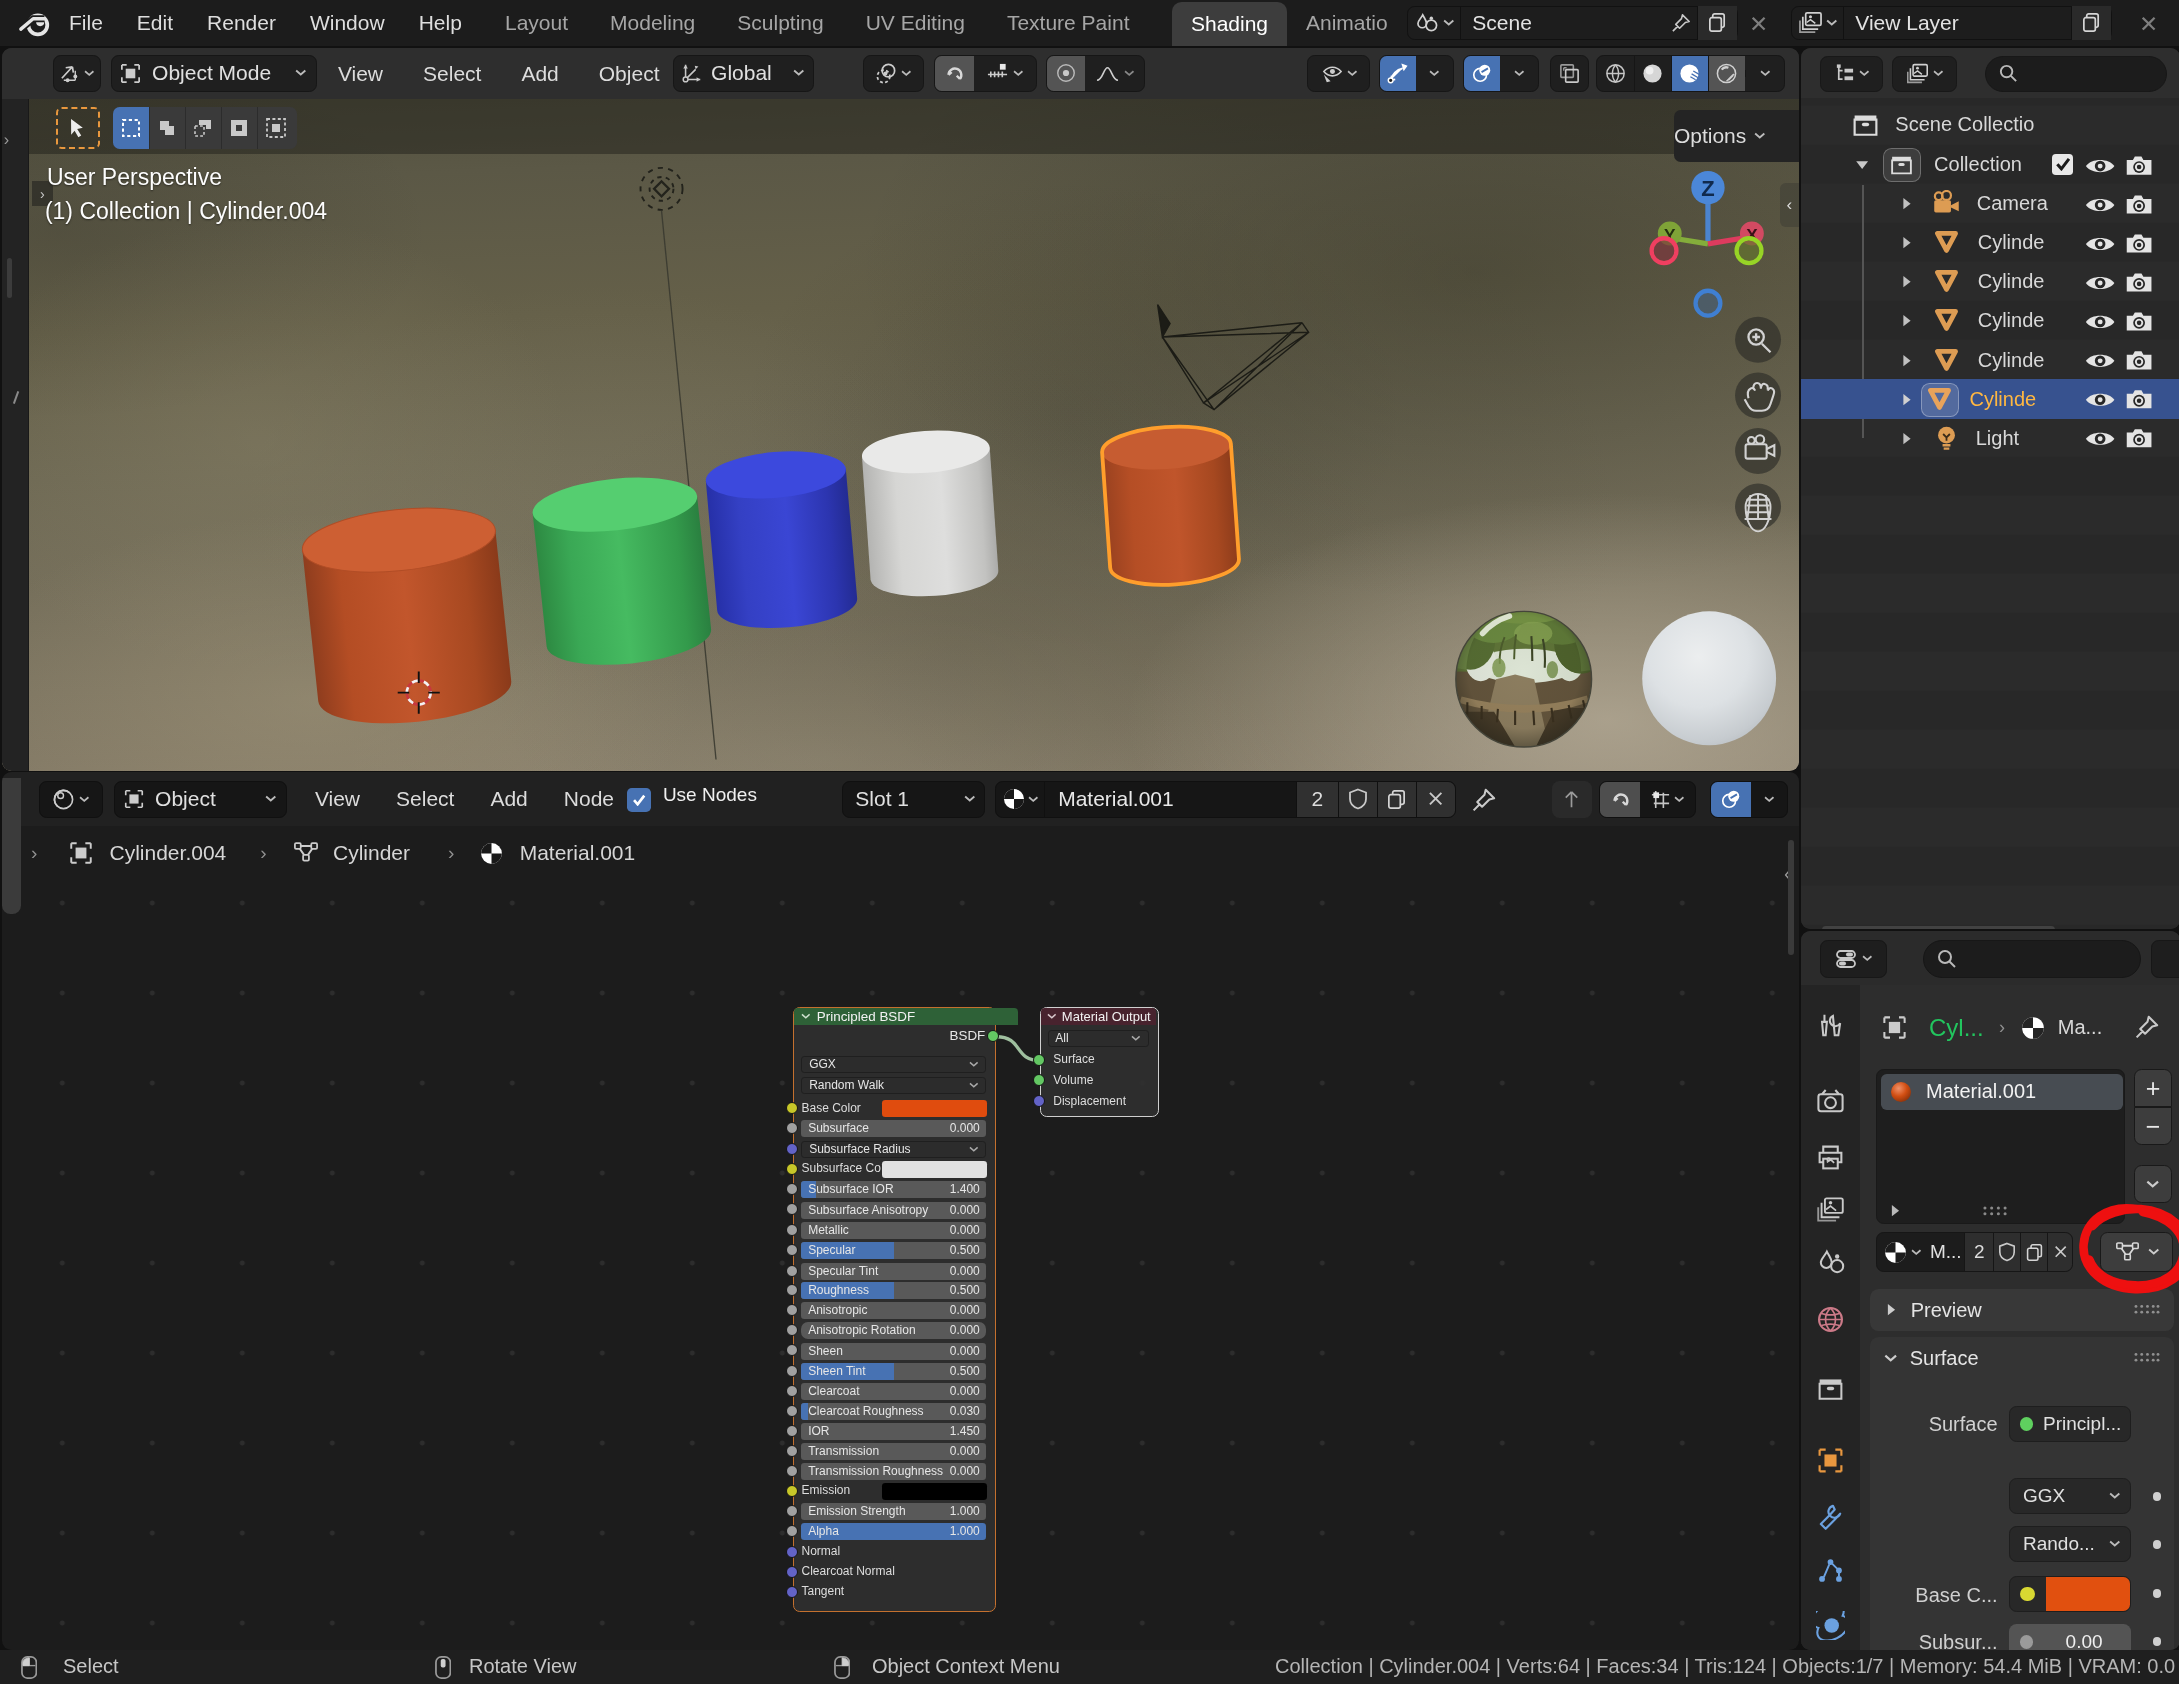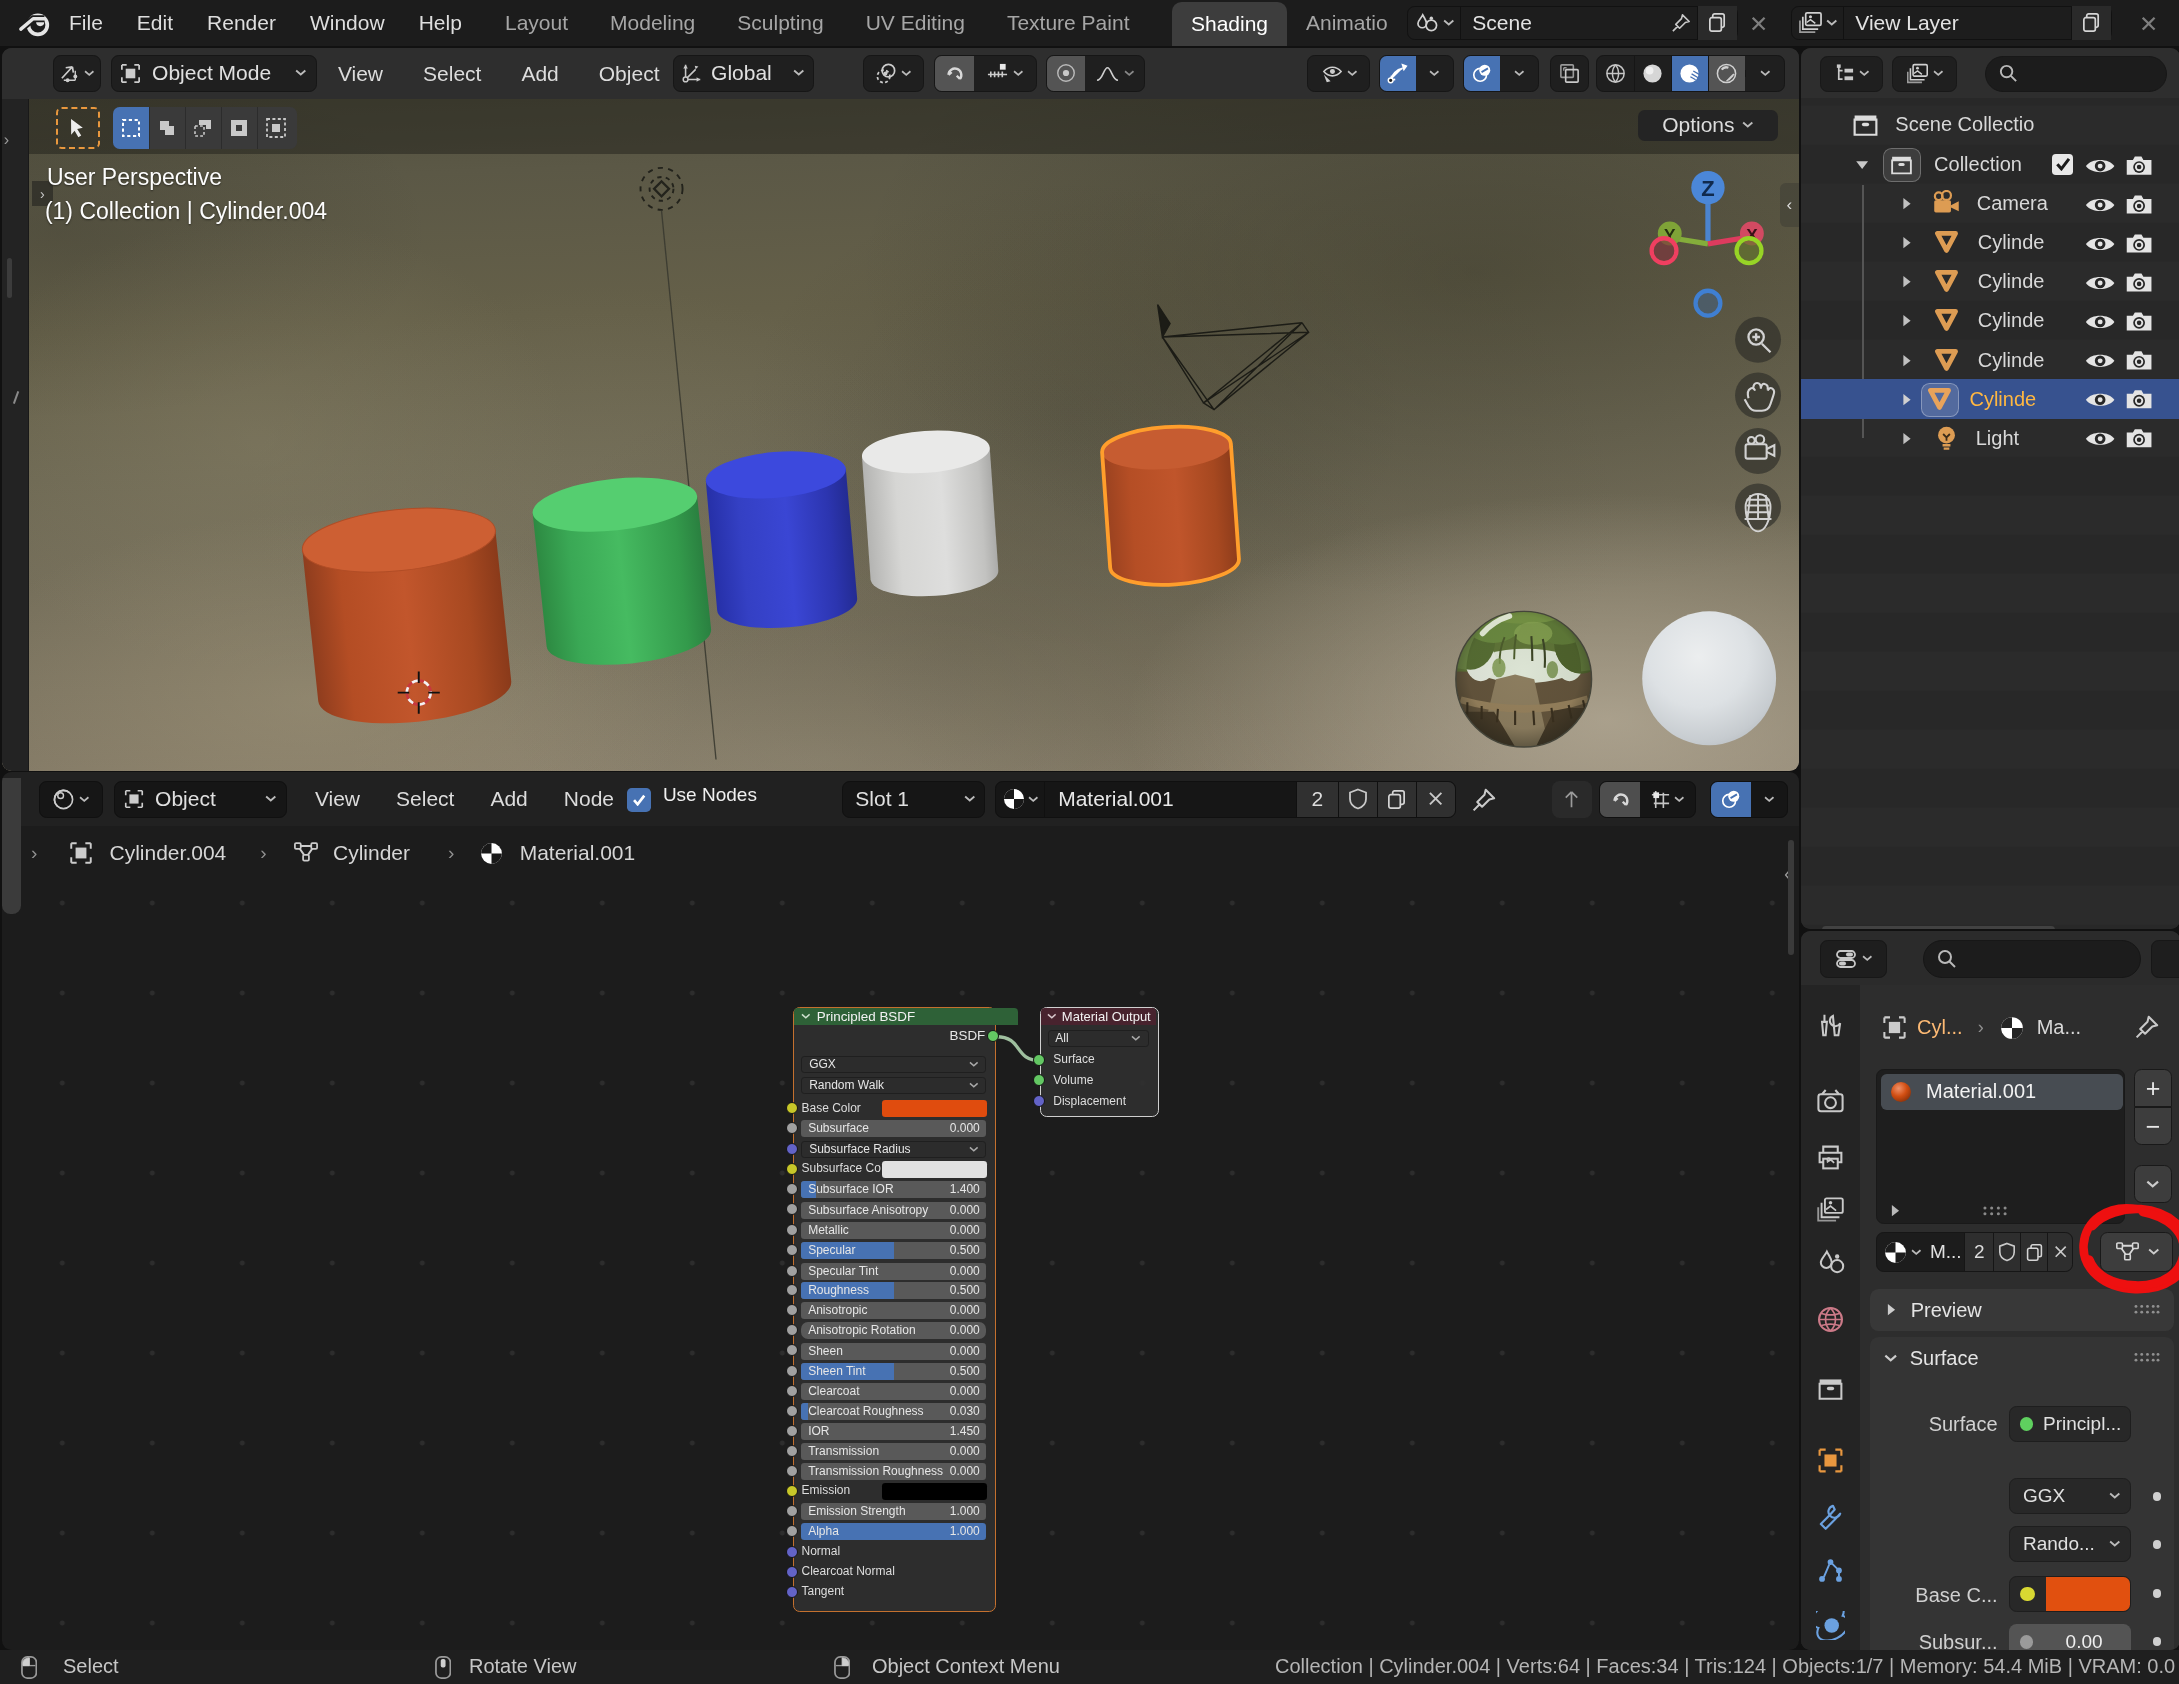--- a/index.html
+++ b/index.html
@@ -314,21 +314,21 @@
             </svg>
       </div>
       <div style="width:37px;height:42px;display:flex;align-items:center;justify-content:center;border-left:1px solid #2c2c2c;">
         <svg width="24" height="24" viewBox="0 0 24 24">
               <rect x="3" y="3" width="18" height="18" fill="none" stroke="#c9c9c9" stroke-width="1.8" stroke-dasharray="3 2.4"></rect>
               <rect x="8" y="8" width="8" height="8" fill="#c9c9c9"></rect>
             </svg>
       </div>
     </div>
 
-    <div class="abs row" style="left:1636px;top:10.5px;width:140px;height:31px;background:#242424;border-radius:6.7px;justify-content:center;gap:7.6px;">
+    <div class="abs row" style="left:1672px;top:10.5px;width:140px;height:52px;background:#242424;border-radius:6.7px;gap:7.6px;">
       <span style="font-size:21px;color:#dcdcdc;">Options</span>
       <svg width="11.5" height="7.6" viewBox="0 0 10 6">
             <path d="M1 1l4 3.5L9 1" stroke="#bbb" fill="none" stroke-width="1.6"></path>
           </svg>
     </div>
 
     <div class="abs" style="left:45px;top:65px;font-size:23px;color:#fdfdfd;text-shadow:0 1px 1.9px rgba(0,0,0,0.5);">User Perspective</div>
     <div class="abs" style="left:43px;top:99px;font-size:23px;color:#fdfdfd;text-shadow:0 1px 1.9px rgba(0,0,0,0.5);">(1) Collection | Cylinder.004</div>
 
     <svg class="abs" style="left:0;top:0;" width="1797" height="672" viewBox="0 0 1880 703">
@@ -1118,21 +1118,21 @@
           <path d="M22 4 a14 9 -30 1 1 -20 10 a14 9 -30 1 1 20 -10z" fill="none" stroke="#6ba1e0" stroke-width="1.7"></path>
         </svg>
   </div>
   <div class="abs" id="pr-body" style="left:59px;top:54px;width:319px;height:665px;">
 
     <div class="abs row" style="left:21px;top:27px;height:31px;">
       <svg width="27" height="27" viewBox="0 0 24 24">
             <path d="M3 3h5M16 3h5M3 21h5M16 21h5M3 3v5M3 16v5M21 3v5M21 16v5" stroke="#ccc" stroke-width="1.8"></path>
             <rect x="7" y="7" width="10" height="10" fill="#ccc"></rect>
           </svg>
-      <span style="font-size:20px;color:#fdba74;margin-left:9px;">Cyl...</span>
+      <span style="font-size:24px;color:#22c55e;margin-left:21px;">Cyl...</span>
       <span style="font-size:18px;color:#909090;margin-left:15.3px;">›</span>
       <svg width="26" height="26" viewBox="0 0 24 24" style="margin-left:15.3px;">
             <circle cx="12" cy="12" r="10" fill="#fff"></circle>
             <path d="M12 2 a10 10 0 0 0 -10 10 h10z M12 12 l0 10 a10 10 0 0 0 10 -10z" fill="#242424"></path>
           </svg>
       <span style="font-size:20px;color:#d8d8d8;margin-left:11.5px;">Ma...</span>
     </div>
     <svg class="abs" style="left:273px;top:27px;" width="29" height="29" viewBox="0 0 24 24">
           <path d="M13 4 l7 7 -4 1 -6 6 -4 -4 6 -6 z M8 16 l-5 5" stroke="#c9c9c9" stroke-width="1.7" fill="none" stroke-linejoin="round"></path>
         </svg>

